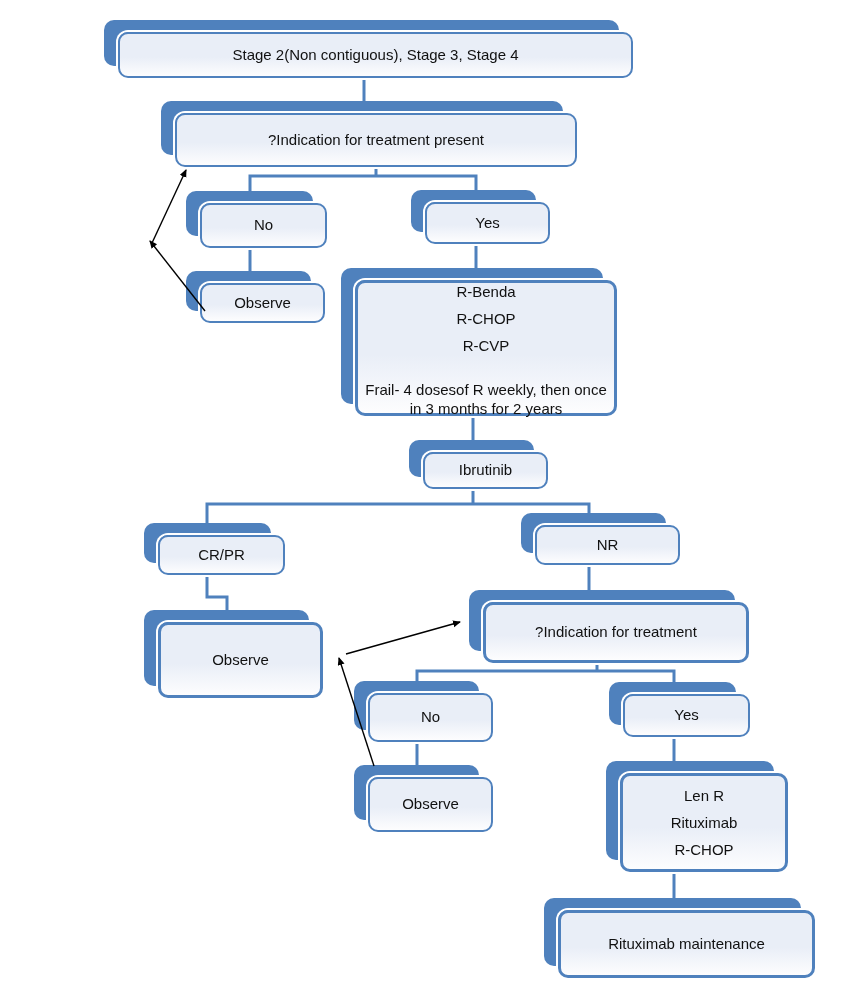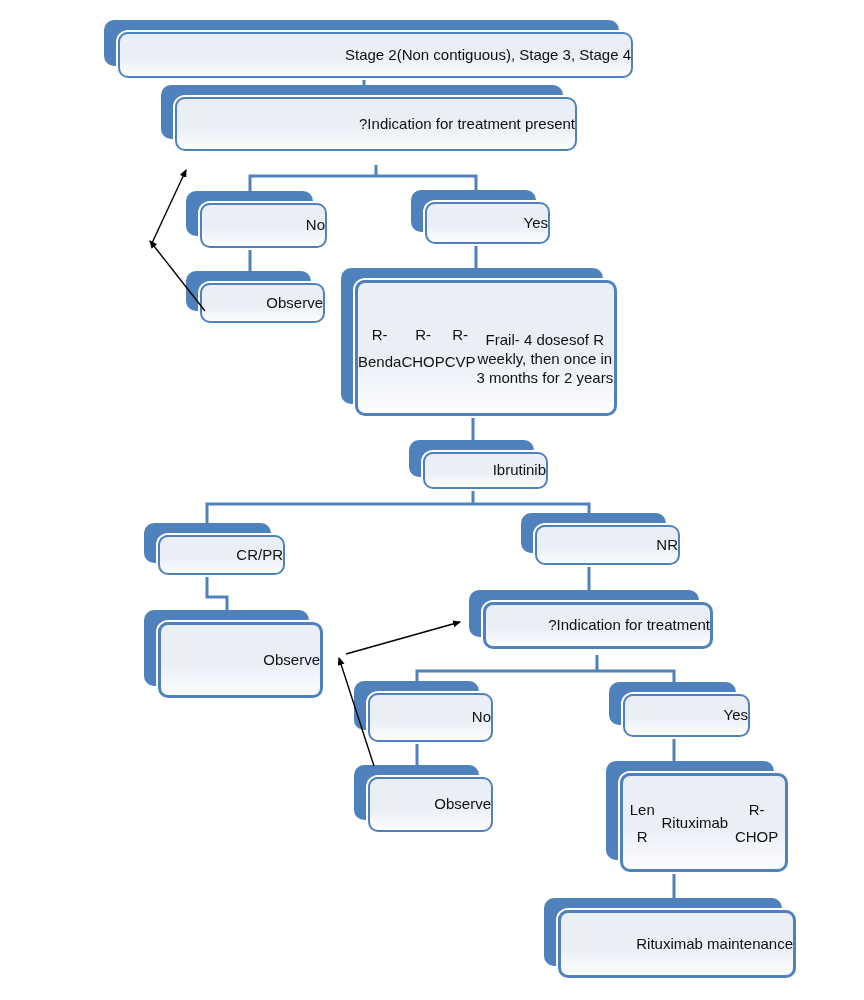--- a/index.html
+++ b/index.html
@@ -24,44 +24,44 @@
     width:100%;height:100%;
     background:var(--accent);
     border-radius:10px;
   }
   .node .face{
     position:absolute;left:0;top:0;right:0;bottom:0;
     background:linear-gradient(180deg,#e9eef7 0%,#e9eef7 55%,#fdfdfe 100%);
     border:2px solid var(--accent);
     border-radius:10px;
     box-shadow:0 0 0 2px #ffffff;
-    display:flex;align-items:center;justify-content:flex-end;
+    display:flex;align-items:center;justify-content:center;
     text-align:center;
     font-size:15px;line-height:1.25;
   }
-  .node .face.col{flex-direction:row;justify-content:center;}
+  .node .face.col{flex-direction:column;justify-content:center;}
   .node .face .row{display:block;line-height:27px;}
   .node .face .wraptext{display:block;line-height:19px;max-width:252px;margin-top:21px;}
   
   #n-stage      {left:118px;top:32px; width:515px;height:46px;}
-  #n-ind1       {left:175px;top:97px;width:402px;height:54px;border-radius:25px;}
+  #n-ind1       {left:175px;top:113px;width:402px;height:54px;border-radius:25px;}
   #n-no1        {left:200px;top:203px;width:127px;height:45px;}
   #n-yes1       {left:425px;top:202px;width:125px;height:42px;}
   #n-obs1       {left:200px;top:283px;width:125px;height:40px;}
   #n-trt1       {left:355px;top:280px;width:262px;height:136px;}
   #n-resp       {left:423px;top:452px;width:125px;height:37px;}
   #n-crpr       {left:158px;top:535px;width:127px;height:40px;}
   #n-nr         {left:535px;top:525px;width:145px;height:40px;}
   #n-obs2       {left:158px;top:622px;width:165px;height:76px;}
-  #n-ind2       {left:483px;top:602px;width:230px;height:47px;}
+  #n-ind2       {left:483px;top:602px;width:230px;height:61px;padding-left:36px;}
   #n-no2        {left:368px;top:693px;width:125px;height:49px;}
   #n-yes2       {left:623px;top:694px;width:127px;height:43px;}
   #n-obs3       {left:368px;top:777px;width:125px;height:55px;}
   #n-trt2       {left:602px;top:773px;width:168px;height:99px;margin-left:18px;}
-  #n-ritux      {left:558px;top:910px;width:238px;height:68px;}
+  #n-ritux      {left:558px;top:910px;width:257px;height:68px;}
   
   #n-trt1 .face,#n-obs2 .face,#n-trt2 .face,#n-ritux .face,#n-ind2 .face{border-width:3px;}
 </style>
 </head>
 <body>
 
 <div id="canvas">
 
   <svg id="connector-layer" class="layer" width="864" height="1000" viewBox="0 0 864 1000">
     <g stroke="#4f81bd" stroke-width="3" fill="none">

